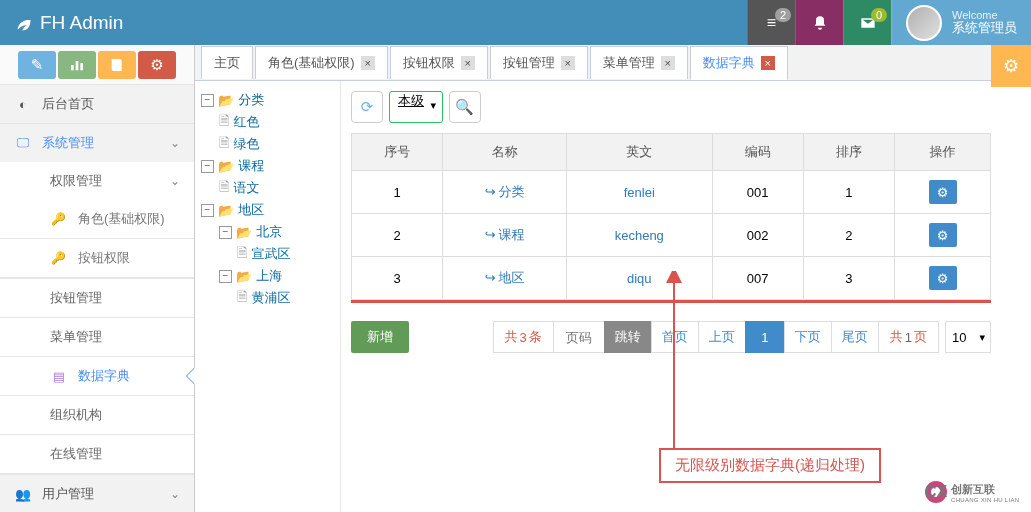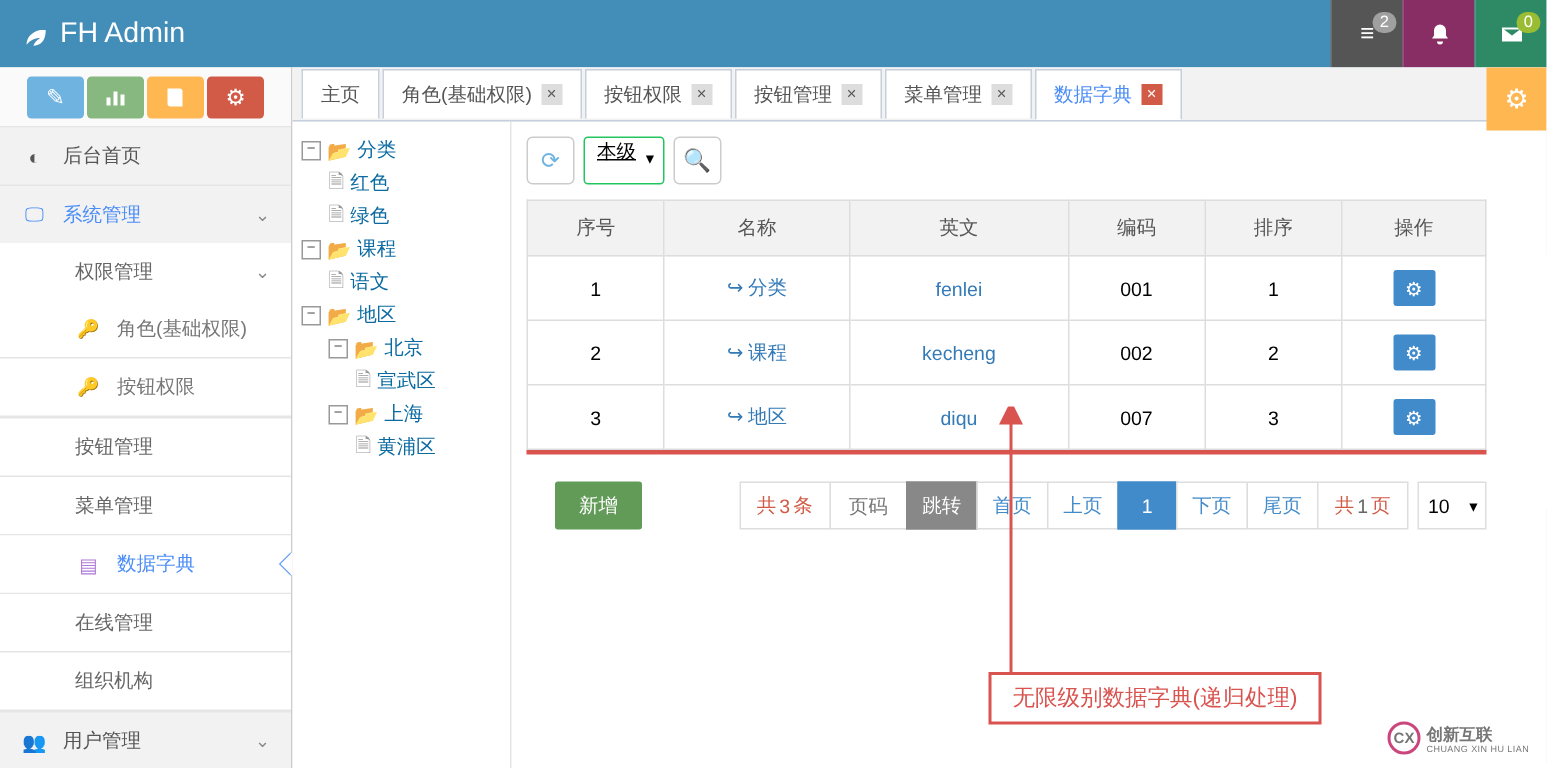--- a/index.html
+++ b/index.html
@@ -68,42 +68,42 @@
 .icon-btn { width:32px; height:32px; display:flex; align-items:center; justify-content:center; border:1px solid #ccc; border-radius:4px; color:#6FB3E0; font-size:15px; background:#fff; cursor:pointer; }
 .level-sel { height:32px; padding:0 18px 0 8px; border:1px solid #22c55e; border-radius:3px; font-size:13px; background:#fff; position:relative;text-decoration:underline; }
 .level-sel::after { content:"▾"; position:absolute; right:6px; top:7px; font-size:11px; }
 table { width:100%; border-collapse:collapse; font-size:13px; }
 th,td { border:1px solid #ddd; padding:9px 6px; text-align:center; }
 th { background:#F2F2F2; color:#555; font-weight:normal; }
 td a { color:#337ab7; text-decoration:none; }
 .forward-icn { color:#337ab7; margin-right:3px; }
 .op-btn { width:28px; height:24px; background:#428BCA; color:#fff; display:inline-flex; align-items:center; justify-content:center; font-size:13px; cursor:pointer; border-radius:2px; }
 .below-bar { display:flex; align-items:center; margin-top:18px; gap:10px; }
-.add-btn { height:32px; padding:0 16px; background:#629B58; color:#fff; border:none; font-size:13px; display:flex; align-items:center; cursor:pointer; border-radius:2px;margin-left:19px; }
+.add-btn { height:32px; padding:0 16px; background:#629B58; color:#fff; border:none; font-size:13px; display:flex; align-items:center; cursor:pointer; border-radius:2px; }
 .pager { margin-left:auto; display:flex; align-items:center; gap:0; }
 .pg { height:32px; min-width:40px; padding:0 10px; border:1px solid #ddd; display:flex; align-items:center; justify-content:center; font-size:13px; margin-left:-1px; color:#666; background:#fff; cursor:pointer; }
 .pg.total span { color:#D15B47; margin:0 1px; }
 .pg.input { width:52px; }
 .pg.input input { width:100%; border:none; outline:none; font-size:13px; color:#bbb; text-align:center; }
 .pg.jump { background:#888; color:#fff; border-color:#888; }
 .pg.link { color:#428BCA; }
 .pg.cur { background:#428BCA; color:#fff; border-color:#428BCA; }
 .pg-sel { height:32px; width:46px; border:1px solid #ddd; margin-left:6px; display:flex; align-items:center; padding:0 6px; font-size:13px; background:#fff; position:relative; }
 .pg-sel::after { content:"▾"; position:absolute; right:5px; font-size:11px; }
 
 
 .callout { position:absolute; left:436px; top:403px; border:2px solid #D9534F; padding:6px 14px; font-size:15px; color:#D9534F; background:#fff;margin-left:28px; }
 .arrow-svg { position:absolute; left:459px; top:226px; pointer-events:none; }
 
 
 .redline { height:3px; background:#D9544F; margin-top:0; }
 
 
 .watermark { position:absolute; bottom:6px; right:6px; width:100px; height:28px; display:flex; align-items:center; gap:4px; font-size:9px; color:#555; opacity:.8;}
-.watermark .ci { width:22px; height:22px; border-radius:50%; border:2px solid #be185d; display:flex; align-items:center; justify-content:center; font-size:10px; font-weight:bold; }
+.watermark .ci { width:22px; height:22px; border-radius:50%; border:6px solid #be185d; display:flex; align-items:center; justify-content:center; font-size:16px; font-weight:bold; }
 </style>
 </head>
 <body>
 
 <div class="header">
   <div class="brand">
     <svg width="18" height="18" viewBox="0 0 24 24">
         <path d="M17 8C8 10 5 16 5 21c3-4 7-6 12-6-3 2-5 4-6 7 6 0 11-4 11-14 0 0-4 0-5 0z"></path>
       </svg>
     <span>FH Admin</span>
@@ -116,20 +116,27 @@
   <div class="hdr-btn bell">
     <svg width="16" height="16" viewBox="0 0 24 24" fill="#fff">
         <path d="M12 2a6 6 0 0 0-6 6v5l-2 3h16l-2-3V8a6 6 0 0 0-6-6zm0 20a3 3 0 0 0 3-3H9a3 3 0 0 0 3 3z"></path>
       </svg>
   </div>
   <div class="hdr-btn mail">
     <svg width="16" height="16" viewBox="0 0 24 24" fill="#fff">
         <path d="M2 5h20v14H2zM4 7l8 6 8-6"></path>
       </svg>
     <span class="badge grn">0</span>
+  </div>
+  <div class="user-area">
+    <div class="avatar"></div>
+    <div class="user-txt">
+      <small>Welcome</small>
+      <div>系统管理员</div>
+    </div>
   </div>
 </div>
 
 <div class="wrap">
 
   <div class="sidebar">
     <div class="shortcuts">
       <span class="sc1">✎</span>
       <span class="sc2">
         <svg width="16" height="16" viewBox="0 0 24 24" fill="#fff">
@@ -191,26 +198,26 @@
                 </a>
               </li>
             <li>
                 <a class="active">
                   <span class="ico" style="color:#b07cd8">▤</span>
                   <span>数据字典</span>
                 </a>
               </li>
             <li>
                 <a>
+                  <span>组织机构</span>
+                </a>
+              </li>
+            <li>
+                <a>
                   <span>在线管理</span>
-                </a>
-              </li>
-            <li>
-                <a>
-                  <span>组织机构</span>
                 </a>
               </li>
           </ul>
         </li>
         <li>
             <a>
               <span class="ico">👥</span>
               <span>用户管理</span>
               <span class="chev">⌄</span>
             </a>

